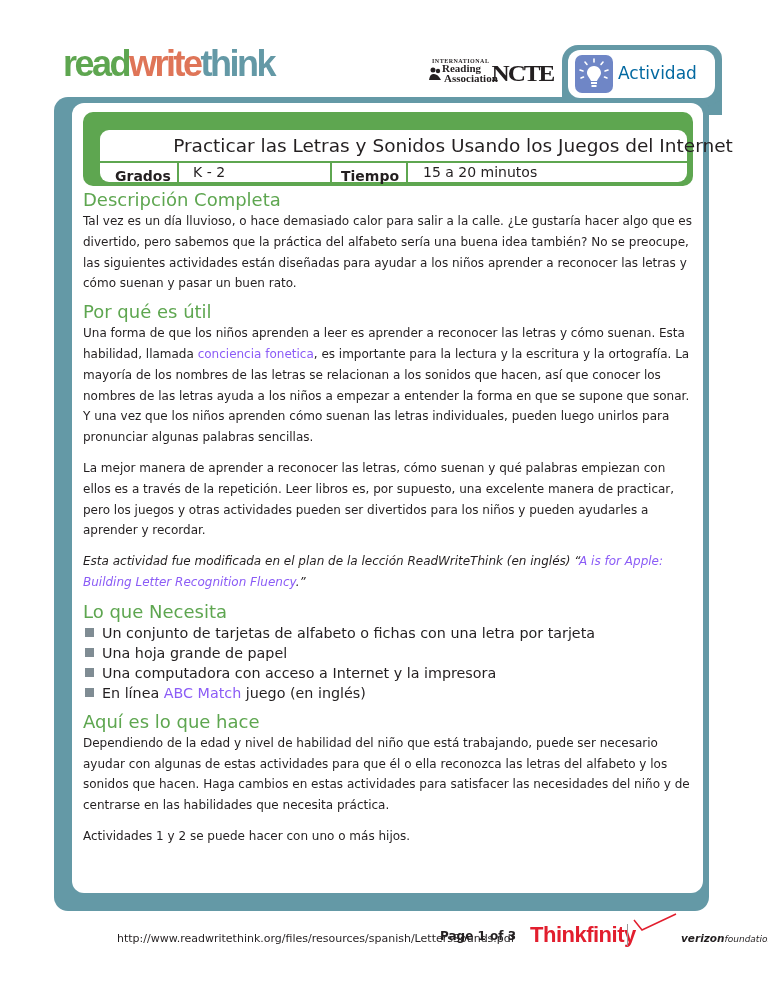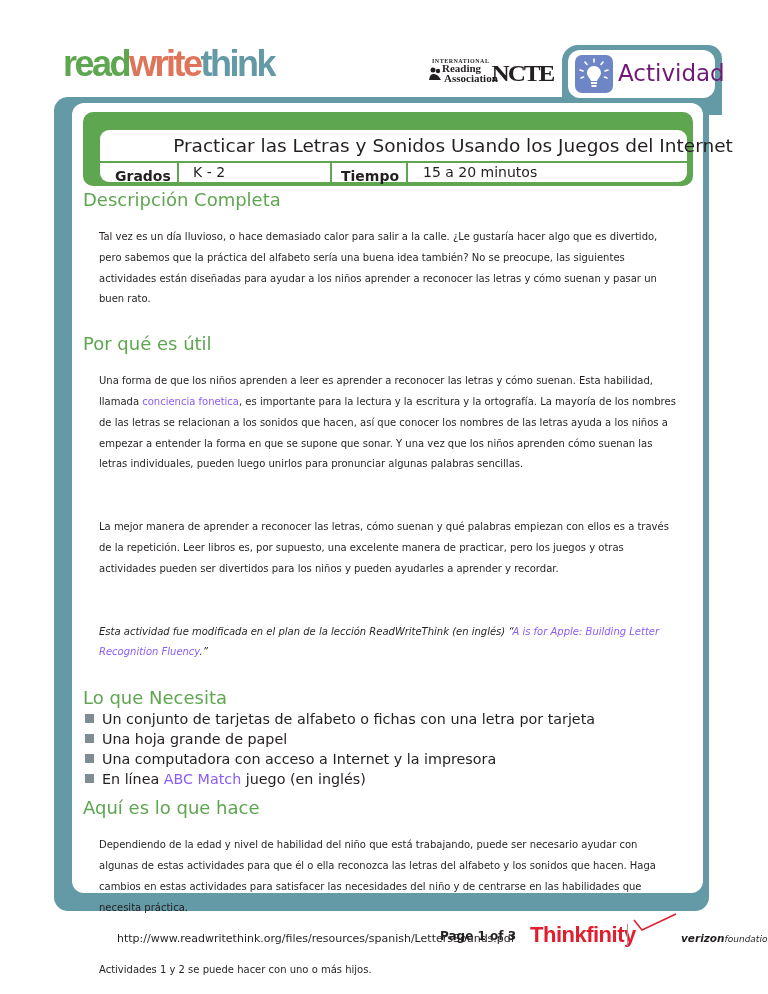--- a/index.html
+++ b/index.html
@@ -23,35 +23,35 @@
   .ncte { left:493px; top:60px; font-family:"Liberation Serif", serif; font-weight:bold; font-size:24px; letter-spacing:-2px; transform:scaleX(1.05); }
 
   
   .frame-outer { left:54px; top:97px; width:655px; height:814px; background:#6499a6; border-radius:14px; }
   .tab-outer { left:562px; top:45px; width:160px; height:70px; background:#6499a6; border-radius:16px 14px 0 0; }
   .tab-notch { left:700px; top:100px; width:0; height:0; border-left:22px solid #6499a6; border-bottom:10px solid transparent; }
   .tab-inner { left:568px; top:50px; width:147px; height:48px; background:#fff; border-radius:12px; }
   .frame-inner { left:72px; top:103px; width:631px; height:790px; background:#fff; border-radius:12px; }
 
   .bulb { left:575px; top:55px; width:38px; height:38px; background:#6f86c6; border-radius:7px; }
-  .tab-label { left:618px; top:58px; font-size:23px; color:#701a75; line-height:30px; }
+  .tab-label { left:618px; top:58px; font-size:17px; color:#0369a1; line-height:30px; }
 
   
   .green-box { left:83px; top:112px; width:610px; height:74px; background:#5ea650; border-radius:10px; }
   .white-box { left:100px; top:130px; width:587px; height:52px; background:#fff; border-radius:9px 9px 9px 9px; }
   .title { left:100px; top:132px; width:706px; text-align:center; font-size:18.5px; line-height:28px; color:#231f20; }
   .row-divider { left:100px; top:161px; width:587px; height:1.5px; background:#5ea650; }
   .cell-label { top:166px; font-size:14px; font-weight:bold; line-height:20px; }
   .cell-val { top:162px; font-size:14px; line-height:20px; }
   .vdiv { top:162px; width:1.5px; height:20px; background:#5ea650; }
 
   
   .content { left:83px; top:189px; width:610px; }
   h2 { margin:0; font-weight:normal; font-size:18px; color:#5ea650; line-height:22px; }
-  p { margin:16px; font-size:10px; line-height:20.8px; color:#231f20; }
+  p { margin:0; font-size:12px; line-height:20.8px; color:#231f20; }
   a, .link { color:#8b5cf6; }
   .gap { height:10px; }
   ul { margin:0; padding:0; list-style:none; }
   li { position:relative; padding-left:19px; font-size:14.3px; line-height:20px; }
   li .sq { position:absolute; left:2px; top:5px; width:9px; height:9px; background:#7f8c93; }
 
   
   .footer-url { left:117px; top:932px; font-size:11px; color:#231f20; }
   .footer-page { left:440px; top:929px; font-size:12px; font-weight:bold; color:#231f20; }
   .thinkfinity { left:530px; top:922px; font-family:"Liberation Sans", sans-serif; font-size:22px; font-weight:bold; color:#e21e2e; letter-spacing:-0.5px; }

